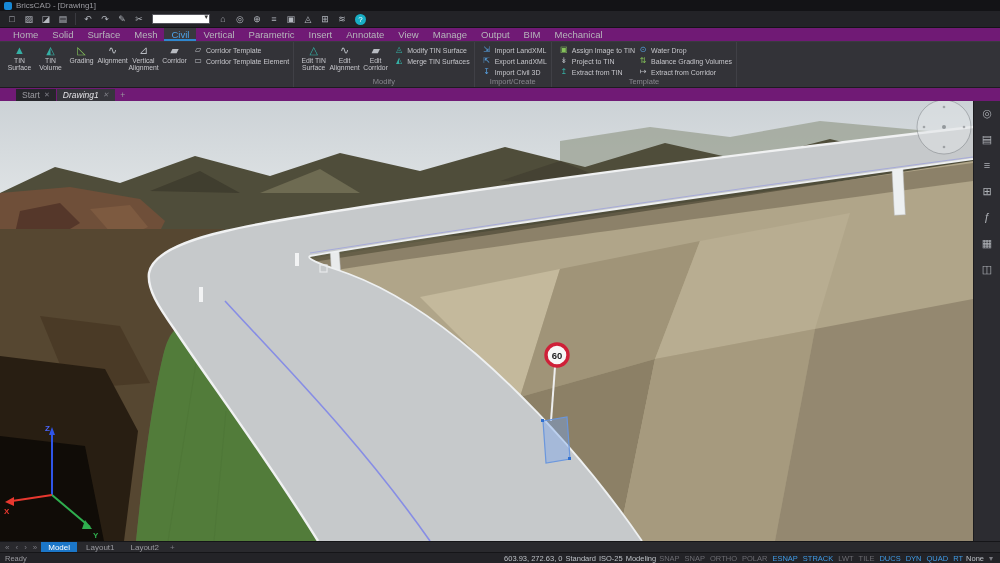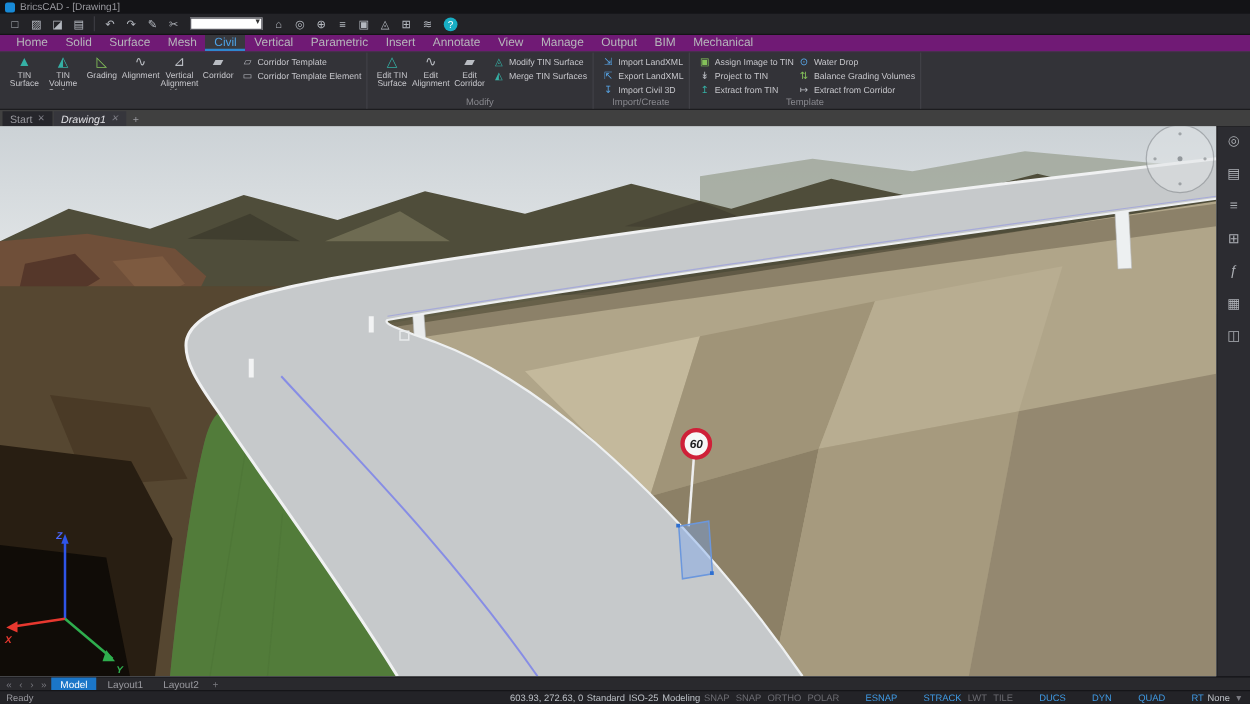--- a/index.html
+++ b/index.html
@@ -40,50 +40,50 @@
   .ric  { height:14px; line-height:14px; font-size:11px; }
   .rlb  { font-size:6.8px; line-height:7.2px; text-align:center; color:#c6c6cb; height:15px;
           overflow:hidden; width:31px; }
   .rstack { display:flex; flex-direction:column; gap:1px; padding:2px 0 0 3px; }
   .rrow { display:flex; align-items:center; gap:3px; height:10px; font-size:7px; color:#c6c6cb;
           white-space:nowrap; }
   .ric2 { width:10px; text-align:center; font-size:8px; line-height:10px; }
   .c-teal{color:#35b0a5} .c-green{color:#84c15a} .c-gray{color:#b9bcc2} .c-blue{color:#58a6e8}
 
   
-  .doctabs { height:13px; background:#404040; display:flex; align-items:flex-end; gap:1px;
-             padding-left:2px; font-size:8.5px; flex:0 0 auto; }
+  .doctabs { height:13px; background:#701a75; display:flex; align-items:flex-end; gap:1px;
+             padding-left:16px; font-size:8.5px; flex:0 0 auto; }
   .dtab { height:12px; display:flex; align-items:center; gap:4px; padding:0 6px;
           background:#26262b; color:#9a9aa0; }
   .dtab.active { background:#36363c; color:#e2e2e6;font-style:italic; }
   .dx { font-size:7px; color:#7e7e86; }
   .dplus { width:14px; height:12px; line-height:12px; text-align:center; color:#9a9aa0; }
 
   
   .main { flex:1 1 auto; display:flex; background:#000; min-height:0; }
-  .viewport { position:relative; width:973px; height:440px; overflow:hidden; background:#dfe3e6;font-style:italic; }
+  .viewport { position:relative; width:973px; height:440px; overflow:hidden; background:#dfe3e6; }
   .viewport svg { position:absolute; left:0; top:0; }
   .sidebar { width:27px; background:#2c2c31; border-left:1px solid #1c1c1f;
              display:flex; flex-direction:column; align-items:center; gap:14px; padding-top:6px; }
   .sicon { font-size:11px; color:#aeb1b6; line-height:12px; }
 
   
   .layoutbar { height:11px; background:#29292d; border-top:1px solid #151518; display:flex;
                align-items:center; gap:2px; padding-left:3px; font-size:8px; color:#9a9aa0; flex:0 0 auto; }
   .lnav { color:#7a7a80; font-size:8px; padding:0 2px; }
   .ltab { padding:0 7px; height:11px; line-height:11px; }
   .ltab.active { background:#1b76c8; color:#fff; }
 
   
   .statusbar { height:11px; background:#232327; border-top:1px solid #151518; display:flex;
                align-items:center; gap:3px; padding:0 5px; font-size:7.5px; color:#9a9aa0; flex:0 0 auto; }
   .sb-left { flex:1; }
   .sb-field { color:#bcc0c6; white-space:nowrap; }
   .toggles { display:flex; gap:5px; }
-  .tg { color:#6c6c72; } .tg.on { color:#3f9ae4;margin-left:16px; }
+  .tg { color:#6c6c72; } .tg.on { color:#3f9ae4; }
   .sb-none { color:#bcc0c6; }
 </style>
 </head>
 <body>
 
 <div class="app">
 
   <div class="titlebar">
     <div class="logo"></div>
     <span>BricsCAD - [Drawing1]</span>

